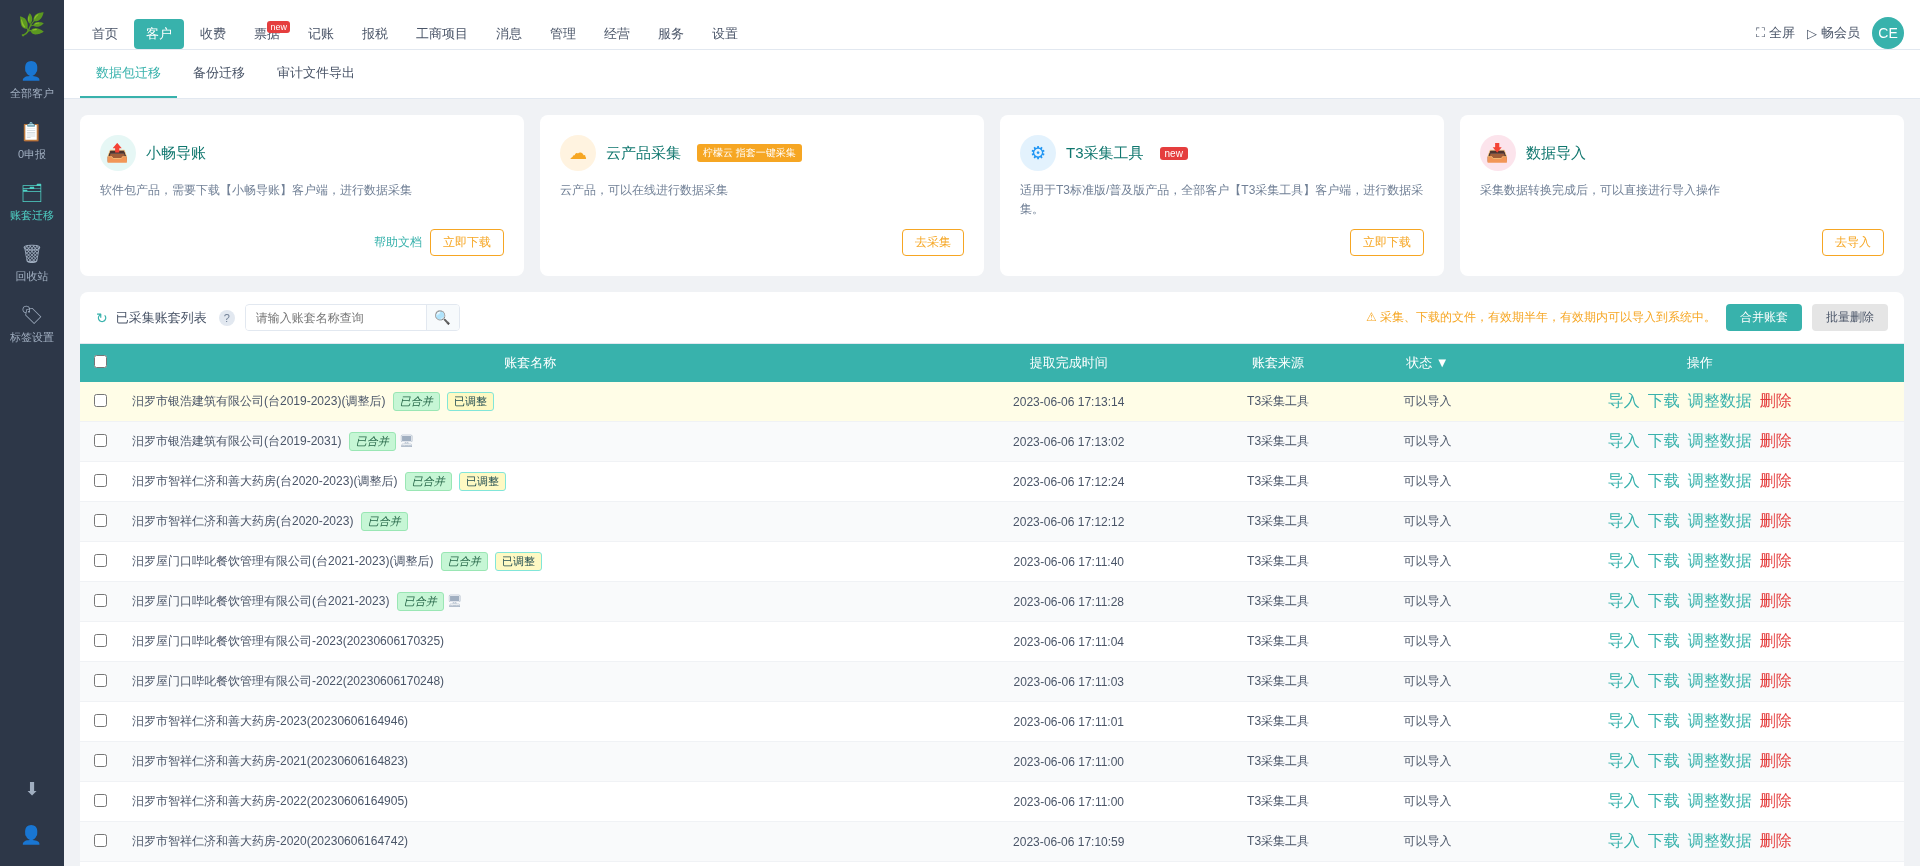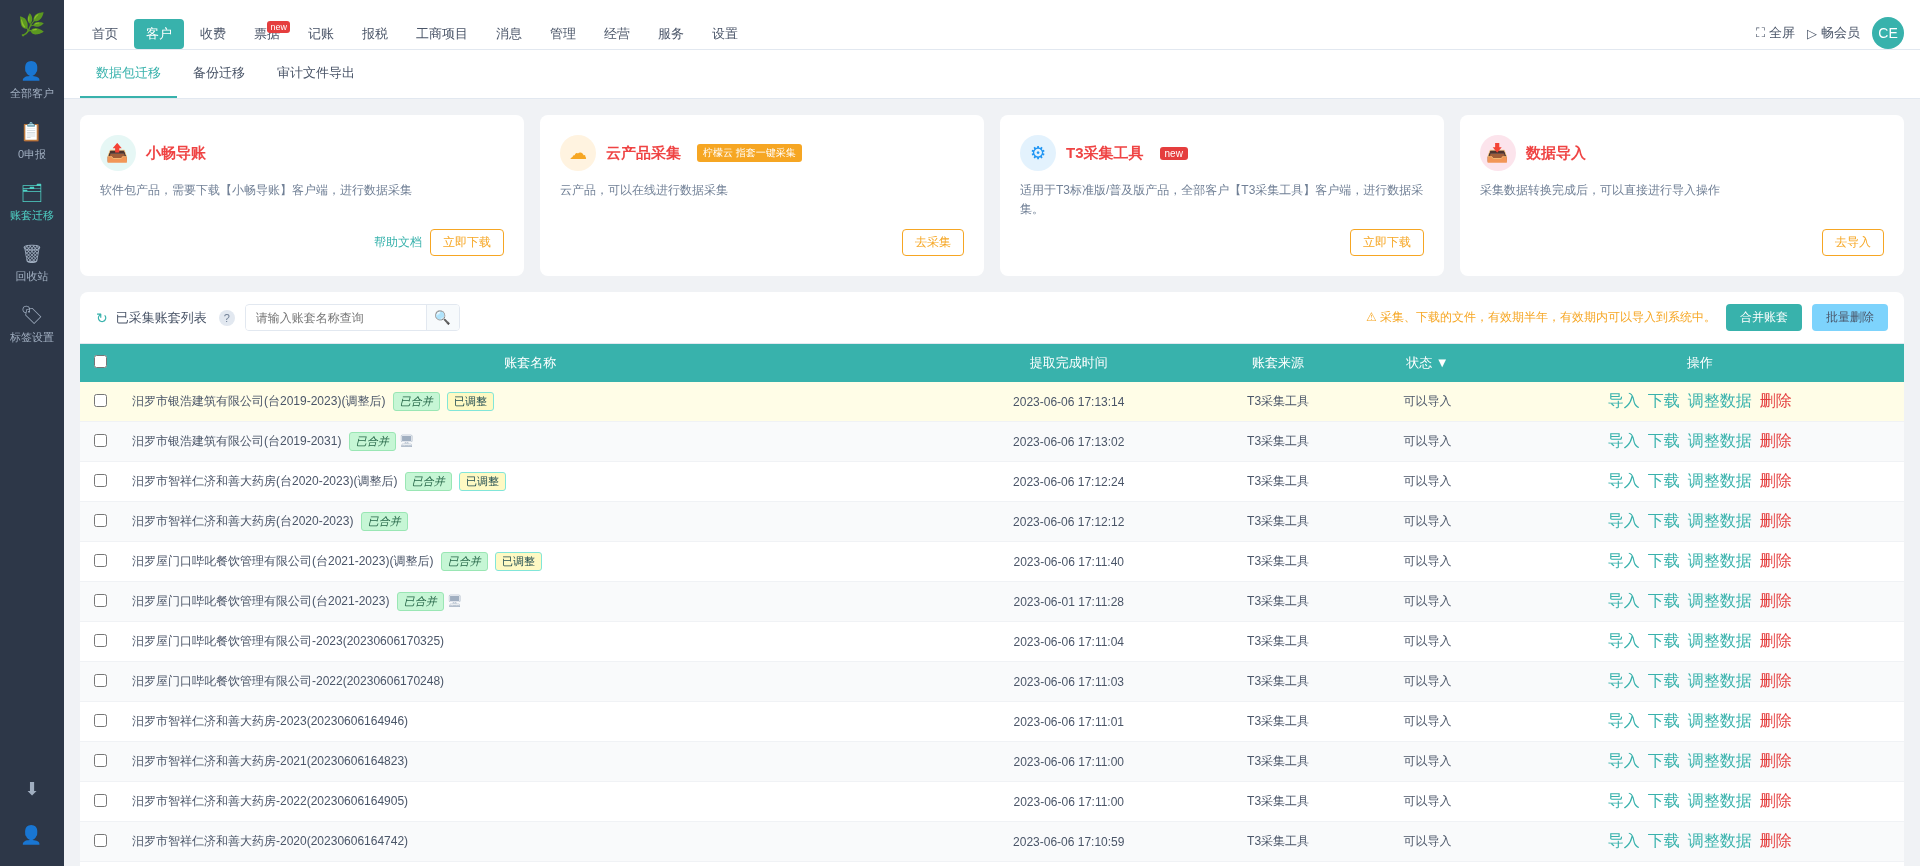--- a/index.html
+++ b/index.html
@@ -189,22 +189,22 @@
       font-size: 18px;
       flex-shrink: 0;
     }
     .tool-card-icon.green { background: #e6f7f5; color: #38b2ac; }
     .tool-card-icon.orange { background: #fff3e0; color: #f6a623; }
     .tool-card-icon.blue { background: #e3f2fd; color: #2196f3; }
     .tool-card-icon.red { background: #fce4ec; color: #e91e63; }
 
     .tool-card-title {
       font-size: 15px;
-      font-weight: bold;
-      color: #ef4444;
+      font-weight: normal;
+      color: #0f766e;
     }
     .tool-card-badge {
       background: #e53e3e;
       color: #fff;
       font-size: 10px;
       padding: 1px 5px;
       border-radius: 3px;
       margin-left: 6px;
     }
     .tool-card-badge-orange {
@@ -301,21 +301,21 @@
     .btn-teal {
       background: #38b2ac;
       color: #fff;
       border: none;
       border-radius: 4px;
       padding: 5px 14px;
       cursor: pointer;
       font-size: 12px;
     }
     .btn-gray {
-      background: #7dd3fc;
+      background: #e5e5e5;
       color: #4a5568;
       border: none;
       border-radius: 4px;
       padding: 5px 14px;
       cursor: pointer;
       font-size: 12px;
     }
 
     
     .data-table {
@@ -569,21 +569,21 @@
                   <td><input type="checkbox" style=""></td>
                   <td><span>汨罗屋门口哔叱餐饮管理有限公司(台2021-2023)(调整后)</span> <span class="tag tag-green">已合并</span> <span class="tag tag-teal">已调整</span></td>
                   <td>2023-06-06 17:11:40</td>
                   <td>T3采集工具</td>
                   <td>可以导入</td>
                   <td><span class="action-link ">导入</span><span class="action-link ">下载</span><span class="action-link ">调整数据</span><span class="action-link danger">删除</span></td>
                 </tr>
                 <tr>
                   <td><input type="checkbox" style=""></td>
                   <td><span>汨罗屋门口哔叱餐饮管理有限公司(台2021-2023)</span> <span class="tag tag-green">已合并</span> <span style="color:#a0aec0; font-size:12px;">🖥</span></td>
-                  <td>2023-06-01 17:11:28</td>
+                  <td>2023-06-06 17:11:28</td>
                   <td>T3采集工具</td>
                   <td>可以导入</td>
                   <td><span class="action-link ">导入</span><span class="action-link ">下载</span><span class="action-link ">调整数据</span><span class="action-link danger">删除</span></td>
                 </tr>
                 <tr>
                   <td><input type="checkbox" style=""></td>
                   <td><span>汨罗屋门口哔叱餐饮管理有限公司-2023(20230606170325)</span></td>
                   <td>2023-06-06 17:11:04</td>
                   <td>T3采集工具</td>
                   <td>可以导入</td>

